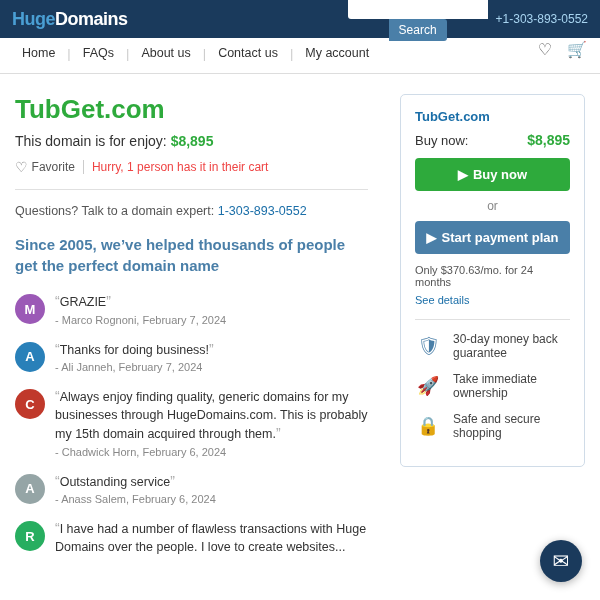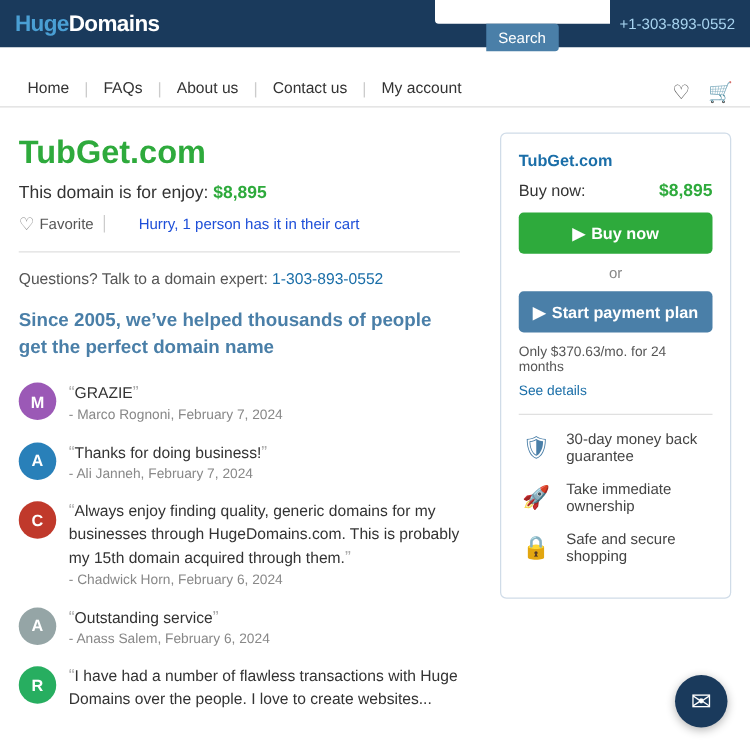--- a/index.html
+++ b/index.html
@@ -9,41 +9,41 @@
     .header { background: #1a3a5c; display: flex; align-items: center; justify-content: space-between; padding: 8px 12px; height: 38px; }
     .logo { color: #fff; font-size: 18px; font-weight: bold; letter-spacing: -0.5px; }
     .logo span { color: #4a9fd4; }
     .header-right { display: flex; align-items: center; gap: 8px; }
     .search-bar { display: flex; align-items: center; flex-direction: column; }
     .search-bar input { padding: 4px 8px; border: none; border-radius: 3px 0 0 3px; font-size: 12px; width: 140px; outline: none; }
     .search-btn { background: #4a7fa8; color: #fff; border: none; padding: 4px 10px; border-radius: 0 3px 3px 0; cursor: pointer; font-size: 12px; }
     .phone { color: #a8d4f0; font-size: 12px; }
 
     
-    .nav { background: #fff; border-bottom: 1px solid #ddd; display: flex; align-items: flex-end; padding: 0 12px; height: 48px; justify-content: space-between; }
+    .nav { background: #fff; border-bottom: 1px solid #ddd; display: flex; align-items: flex-start; padding: 0 12px; height: 36px; justify-content: space-between; }
     .nav-links { display: flex; align-items: center; gap: 2px; }
     .nav-links a { color: #333; text-decoration: none; padding: 8px 10px; font-size: 12.5px; }
     .nav-links .sep { color: #ccc; }
     .nav-icons { display: flex; align-items: center; gap: 10px; }
     .nav-icon { width: 22px; height: 22px; display: flex; align-items: center; justify-content: center; cursor: pointer; color: #555; font-size: 16px; }
 
     
     .main { display: flex; padding: 20px 15px; gap: 32px; }
     .left-col { flex: 1; }
     .right-col { width: 185px; flex-shrink: 0; }
 
     
     .domain-title { color: #2eaa3c; font-size: 26px; font-weight: bold; margin-bottom: 8px; }
     .domain-subtitle { font-size: 14px; color: #333; margin-bottom: 10px; }
     .domain-subtitle .price { color: #2eaa3c; font-weight: bold; }
     .domain-actions { display: flex; align-items: center; gap: 0; font-size: 12px; color: #555; margin-bottom: 12px; }
     .fav-btn { display: flex; align-items: center; gap: 4px; cursor: pointer; color: #555; background: none; border: none; font-size: 12px; }
     .fav-icon { color: #888; font-size: 14px; }
     .divider-v { border-left: 1px solid #ccc; height: 14px; margin: 0 8px; }
-    .cart-note { color: #1d4ed8; margin-left: 19px; }
+    .cart-note { color: #ef4444; }
 
     .sep-line { border: none; border-top: 1px solid #e0e0e0; margin: 14px 0; }
 
     .expert-line { font-size: 12.5px; color: #555; margin-bottom: 16px; }
     .expert-line a { color: #1a6ea8; text-decoration: none; }
 
     
     .tagline { color: #4a7fa8; font-size: 15px; font-weight: bold; line-height: 1.4; margin-bottom: 16px; }
 
     

